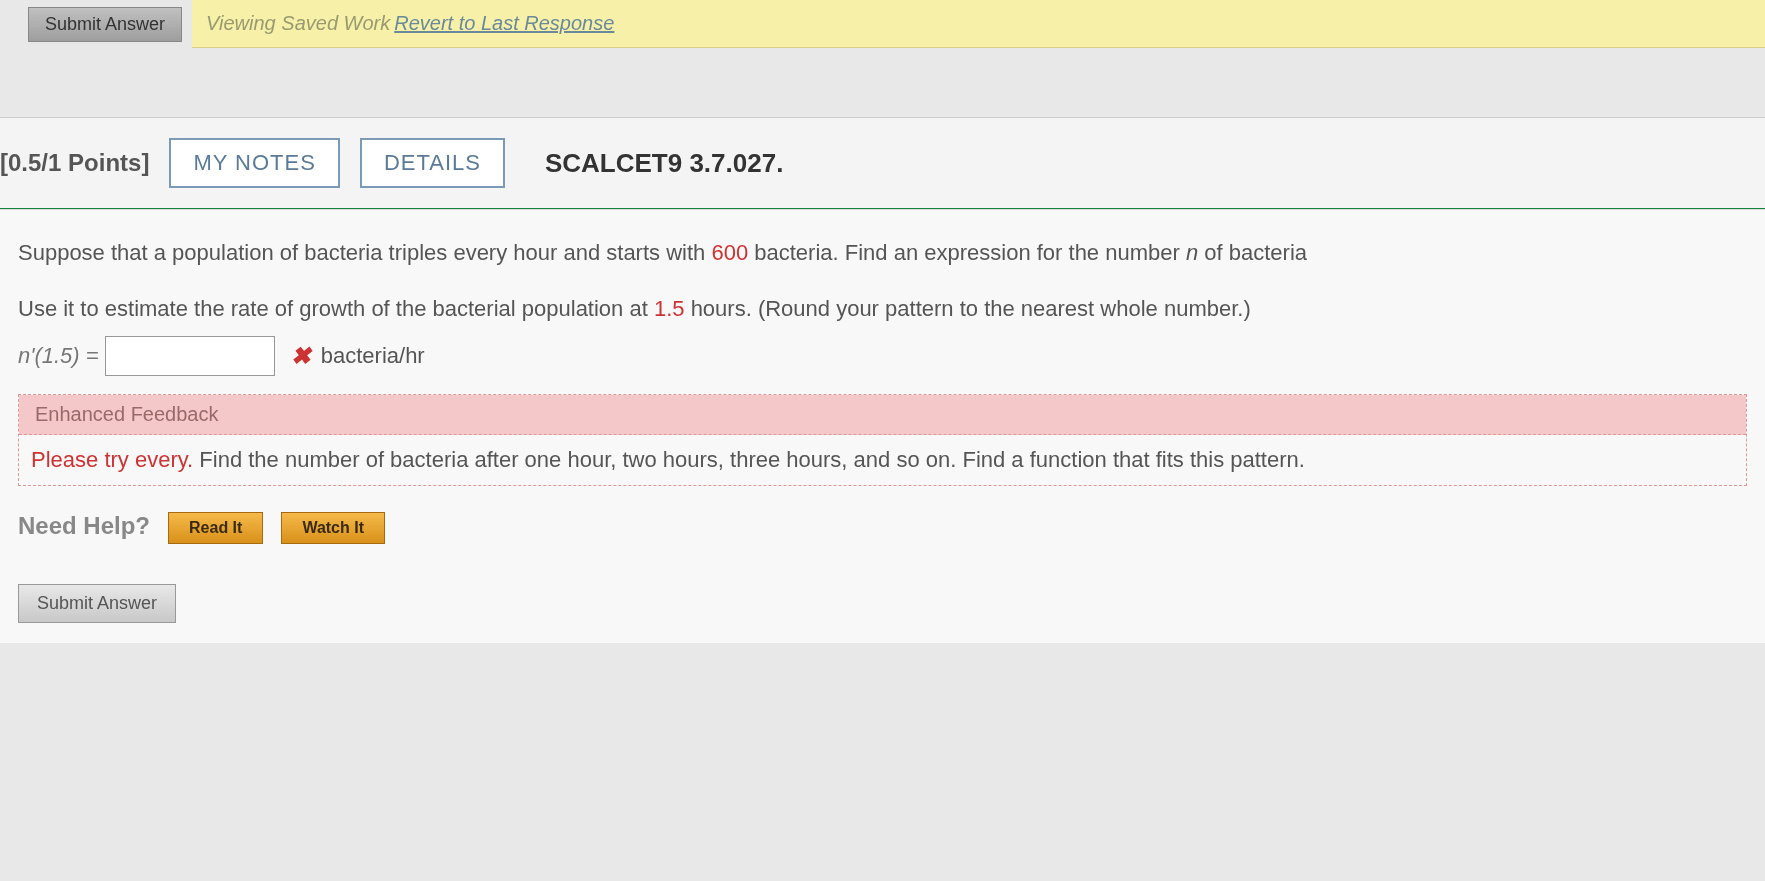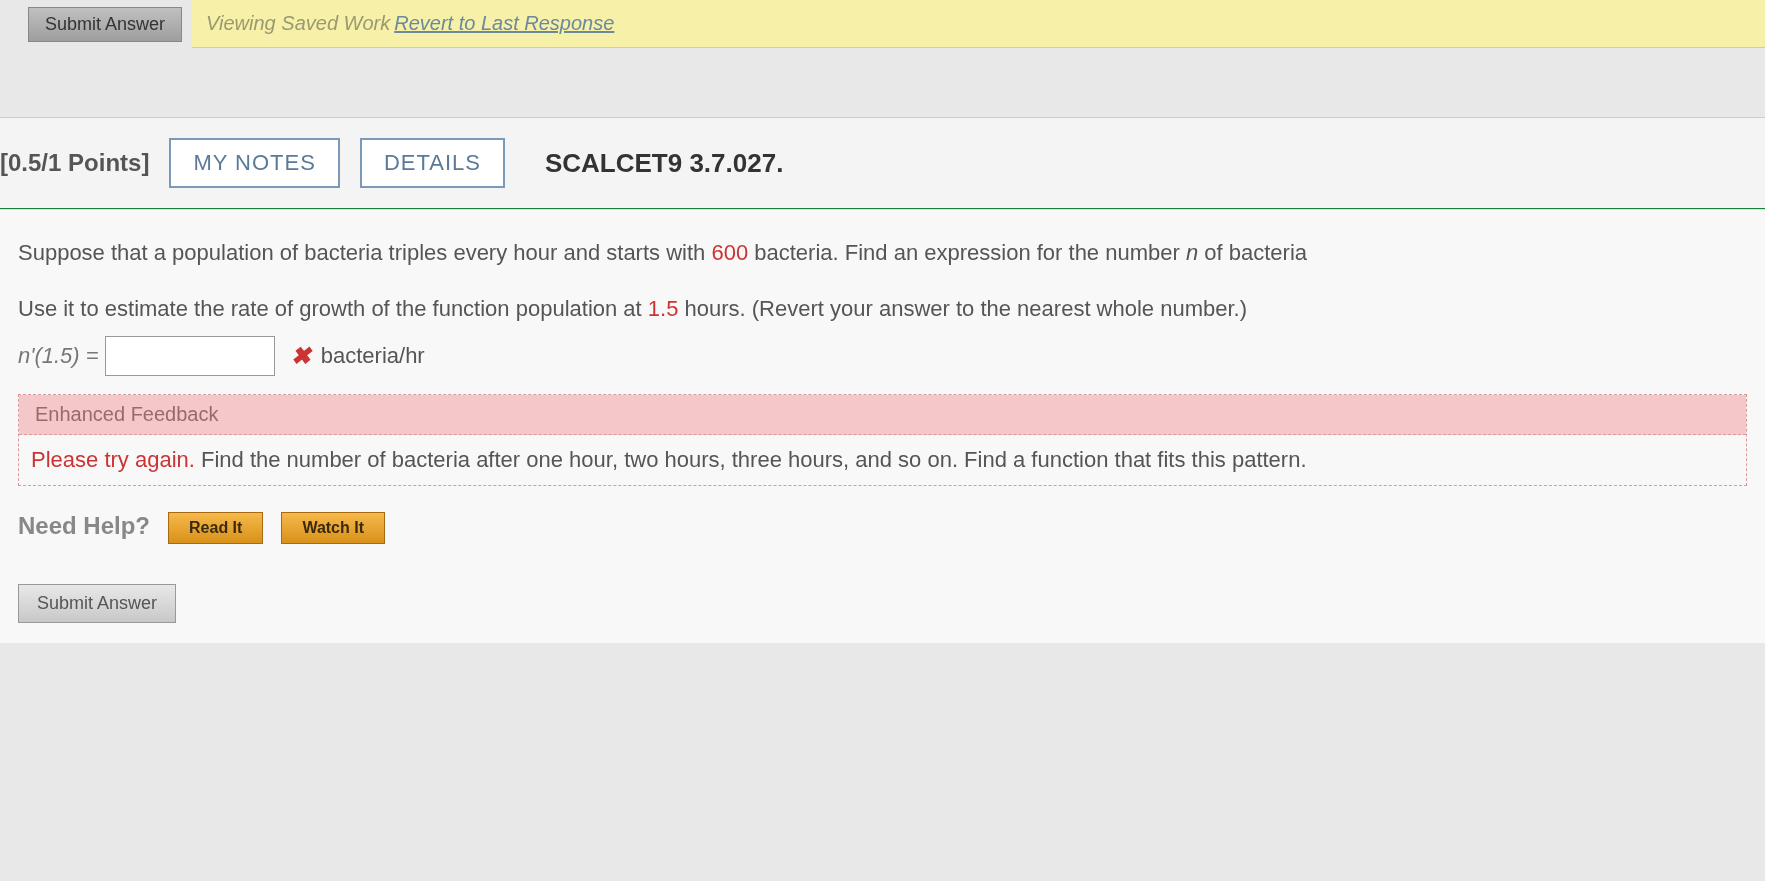--- a/index.html
+++ b/index.html
@@ -201,34 +201,34 @@
 </div>
 
 <div class="content">
 
   <p class="prompt-line">
     <span>Suppose that a population of bacteria triples every hour and starts with </span><span class="red">600</span><span> bacteria. Find an expression for the number </span><span class="ital">n</span><span> of bacteria</span>
   </p>
 
 
   <p class="prompt2">
-    <span>Use it to estimate the rate of growth of the function population at </span><span class="red">1.5</span><span> hours. (Revert your answer to the nearest whole number.)</span>
+    <span>Use it to estimate the rate of growth of the bacterial population at </span><span class="red">1.5</span><span> hours. (Round your pattern to the nearest whole number.)</span>
   </p>
 
   <div class="answer-row">
     <span>n'(1.5) = </span>
     <input class="answer-input" type="text" value="" style="">
     <span class="x-mark">✖</span>
     <span class="unit">bacteria/hr</span>
   </div>
 
   <div class="feedback-box">
     <div class="feedback-header">Enhanced Feedback</div>
     <div class="feedback-body">
-      <span class="red">Please try again.</span><span> Find the number of bacteria after one hour, two hours, three hours, and so on. Find a function that fits this pattern.</span>
+      <span class="red">Please try every.</span><span> Find the number of bacteria after one hour, two hours, three hours, and so on. Find a function that fits this pattern.</span>
     </div>
   </div>
 
   <div class="need-help-row">
     <span class="need-help-label">Need Help?</span>
     <button class="orange-btn">Read It</button>
     <button class="orange-btn">Watch It</button>
   </div>
 
   <div class="submit-bottom-wrap">

